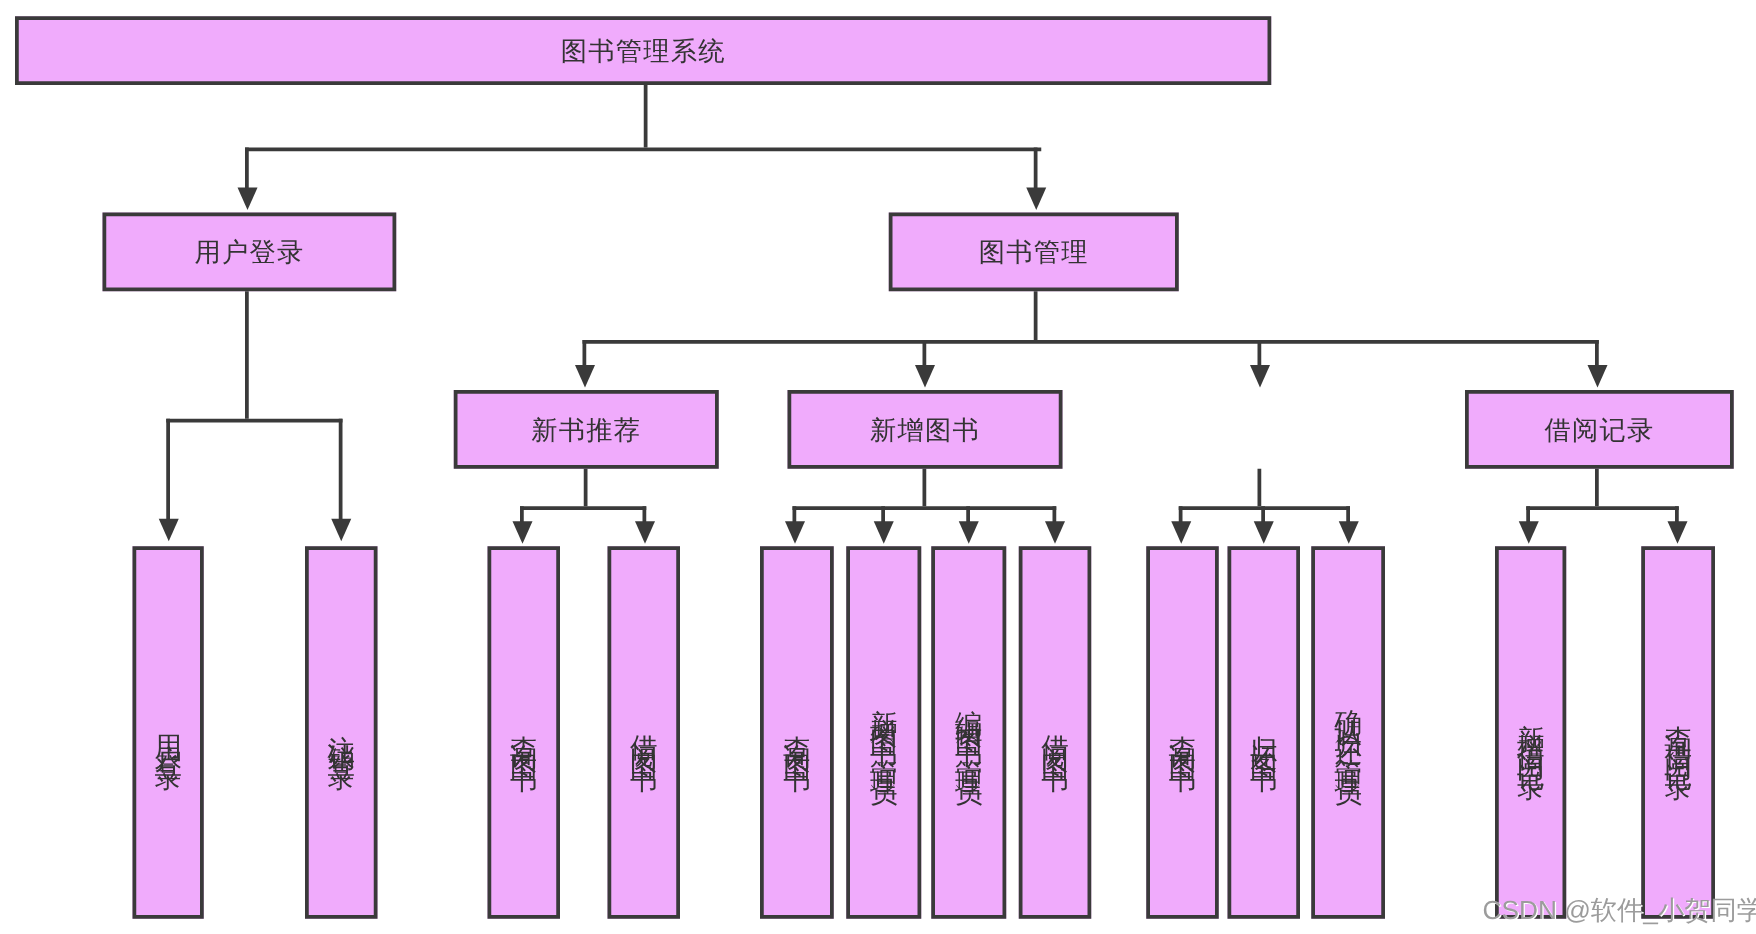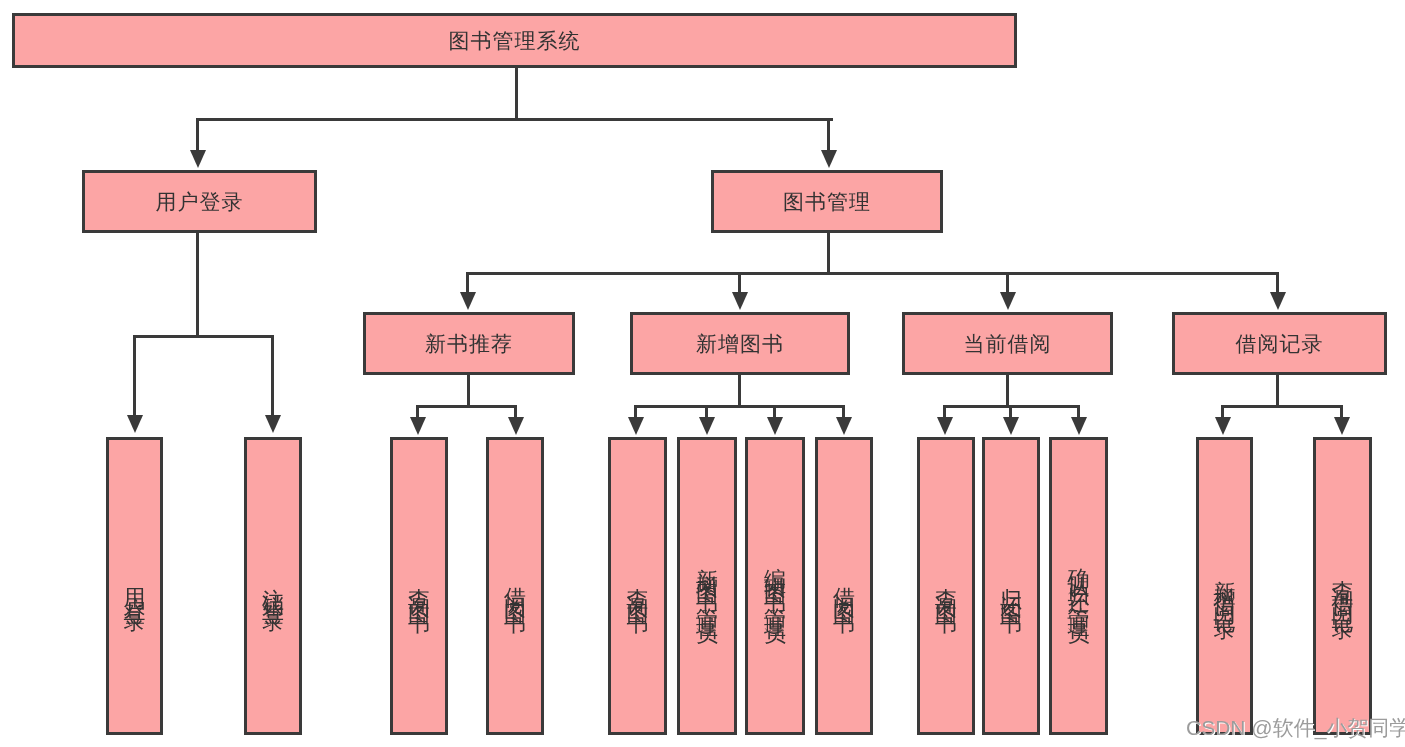--- a/index.html
+++ b/index.html
@@ -7,21 +7,21 @@
     position:relative;
     width:1405px; height:747px;
     background:#ffffff;
     font-family:"Liberation Sans","DejaVu Sans",sans-serif;
     overflow:hidden;
   }
   .node {
     position:absolute;
     box-sizing:border-box;
     border:3px solid #3a3a3a;
-    background:#fca5a5;
+    background:#f0abfc;
     display:flex;
     align-items:center;
     justify-content:center;
     color:#333333;
     font-size:21px;
     letter-spacing:1px;
   }
   .leaf .vtext {
     writing-mode:vertical-rl;
     text-orientation:mixed;
@@ -88,23 +88,20 @@
   <div class="vline" style="left:1006px; top:272px; height:22px;"></div>
   <div class="arrowhead" style="left:1000px; top:292px;"></div>
   <div class="vline" style="left:1276px; top:272px; height:22px;"></div>
   <div class="arrowhead" style="left:1270px; top:292px;"></div>
 
   <div class="node" style="left:363px; top:312px; width:212px; height:63px;">
     <span>新书推荐</span>
   </div>
   <div class="node" style="left:630px; top:312px; width:220px; height:63px;">
     <span>新增图书</span>
-  </div>
-  <div class="node" style="left:902px; top:312px; width:211px; height:63px;">
-    <span>当前借阅</span>
   </div>
   <div class="node" style="left:1172px; top:312px; width:215px; height:63px;">
     <span>借阅记录</span>
   </div>
 
   <div class="vline" style="left:467px; top:375px; height:30px;"></div>
   <div class="hline" style="left:416px; top:405px; width:101px;"></div>
   <div class="vline" style="left:416px; top:405px; height:14px;"></div>
   <div class="arrowhead" style="left:410px; top:417px;"></div>
   <div class="vline" style="left:514px; top:405px; height:14px;"></div>

